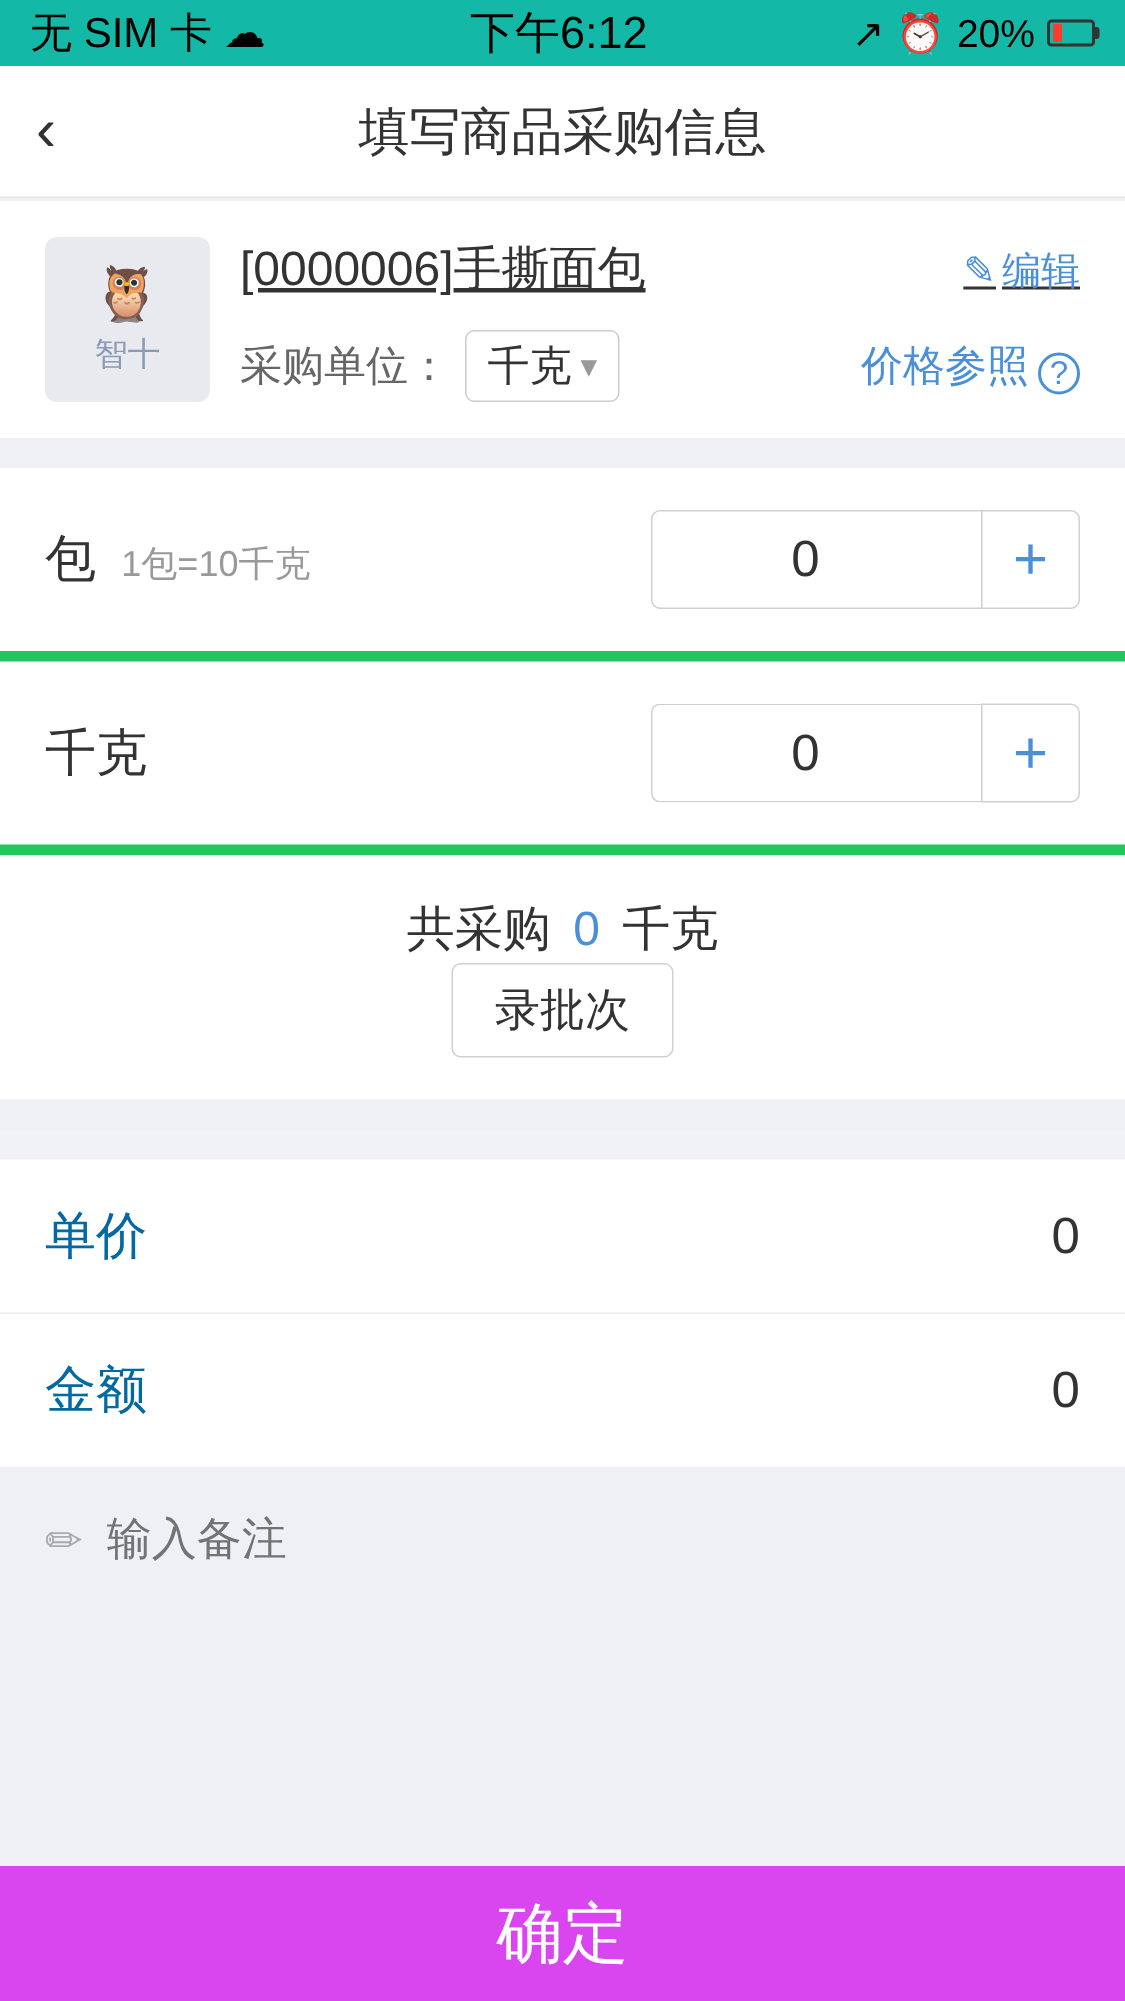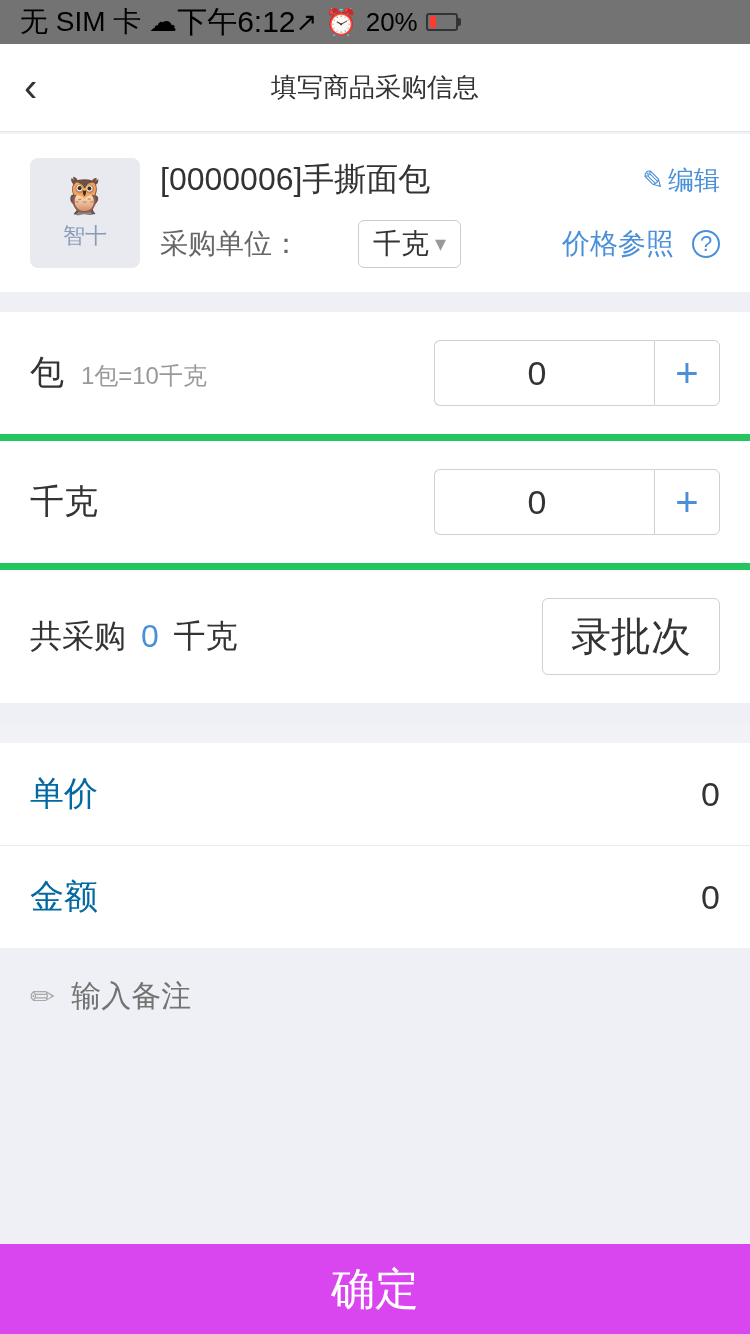--- a/index.html
+++ b/index.html
@@ -10,24 +10,24 @@
       font-family: -apple-system, "PingFang SC", "Helvetica Neue", Arial, sans-serif;
       background: #f0f2f5;
       font-size: 32px;
       color: #333;
     }
 
     
     .status-bar {
       width: 750px;
       height: 44px;
-      background: #737373;
-      display: flex;
-      align-items: center;
-      justify-content: flex-start;
+      background: #14b8a6;
+      display: flex;
+      align-items: center;
+      justify-content: space-between;
       padding: 0 20px;
       font-size: 28px;
       color: #000;
     }
     .status-left { display: flex; align-items: center; gap: 10px; }
     .status-center { font-size: 30px; font-weight: 500; }
     .status-right { display: flex; align-items: center; gap: 8px; font-size: 26px; }
     .battery-icon {
       display: inline-flex; align-items: center;
       border: 2px solid #333; border-radius: 3px; padding: 1px 2px; height: 18px; width: 32px; position: relative;
@@ -47,21 +47,21 @@
       border-bottom: 1px solid #e5e5e5;
     }
     .nav-back {
       position: absolute;
       left: 24px;
       font-size: 40px;
       color: #333;
       cursor: pointer;
     }
     .nav-title {
-      font-size: 26px;
+      font-size: 34px;
       font-weight: 500;
       color: #333;
     }
 
     
     .product-card {
       background: #fff;
       padding: 24px 30px;
       display: flex;
       align-items: flex-start;
@@ -79,20 +79,21 @@
       justify-content: center;
       flex-shrink: 0;
     }
     .owl-icon { font-size: 36px; color: #8a9bb5; }
     .owl-text { font-size: 22px; color: #8a9bb5; margin-top: 4px; font-family: Liberation Mono, monospace; }
     .product-info { flex: 1; }
     .product-name-row {
       display: flex;
       justify-content: space-between;
       margin-bottom: 18px;
+      text-decoration: underline;
     }
     .product-name { font-size: 32px; color: #333; font-weight: 500; }
     .edit-btn {
       font-size: 26px;
       color: #4a90d9;
       display: flex;
       align-items: center;
       gap: 4px;
       cursor: pointer;
     }
@@ -111,22 +112,22 @@
       background: #fff;
       display: flex;
       align-items: center;
       gap: 6px;
       margin-left: 10px;
     }
     .price-ref {
       font-size: 28px;
       color: #4a90d9;
       display: flex;
-      align-items: center;
-      gap: 18px;
+      align-items: flex-end;
+      gap: 6px;
       cursor: pointer;
     }
     .question-circle {
       width: 28px; height: 28px;
       border: 2px solid #4a90d9;
       border-radius: 50%;
       display: inline-flex;
       align-items: center;
       justify-content: center;
       font-size: 22px;
@@ -181,28 +182,29 @@
       cursor: pointer;
     }
 
     
     .summary-row {
       display: flex;
       align-items: center;
       justify-content: space-between;
       padding: 28px 30px;
       background: #fff;
+      flex-direction: column;
     }
     .summary-text { font-size: 32px; color: #333; }
     .summary-highlight { color: #4a90d9; margin: 0 6px; }
     .batch-btn {
       border: 1px solid #d0d0d0;
       border-radius: 6px;
       padding: 10px 28px;
-      font-size: 40px;
+      font-size: 30px;
       color: #333;
       background: #fff;
       cursor: pointer;
     }
 
     
     .price-section { background: #fff; margin-top: 20px; }
     .price-row {
       display: flex;
       align-items: center;
@@ -289,21 +291,21 @@
       <div class="product-name-row">
         <span class="product-name">
           <span>[0000006]</span><span>手撕面包</span>
         </span>
         <span class="edit-btn">
           <span>✎</span>
           <span>编辑</span>
         </span>
       </div>
       <div class="product-unit-row">
-        <div style="display:flex; align-items:center;gap:48px;">
+        <div style="display:flex; align-items:center;">
           <span class="unit-label">采购单位：</span>
           <span class="unit-select">
             <span>千克</span>
             <span style="font-size:22px; color:#999;">▾</span>
           </span>
         </div>
         <span class="price-ref">
           <span>价格参照</span>
           <span class="question-circle">?</span>
         </span>

